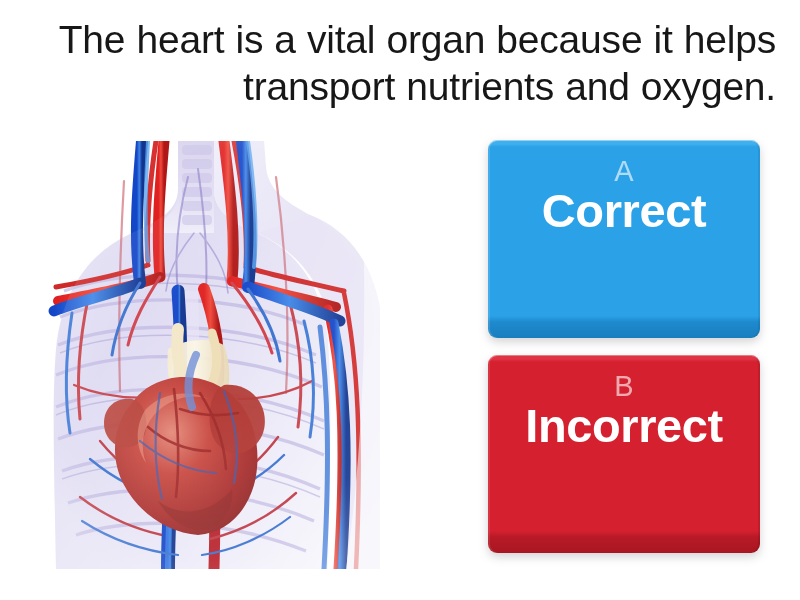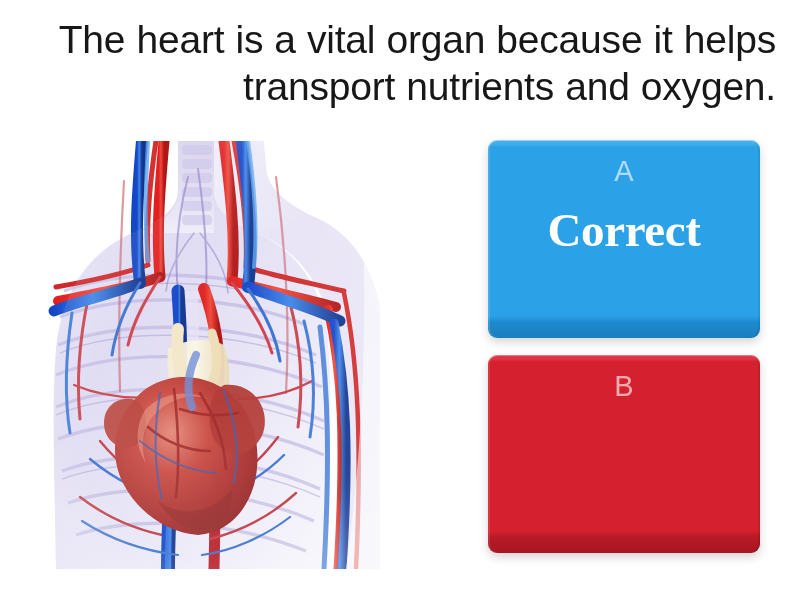--- a/index.html
+++ b/index.html
@@ -121,22 +121,21 @@
   .answer-key {
     margin-top: 17px;
     font-family: "Liberation Sans", sans-serif;
     font-size: 29px;
     font-weight: 400;
     line-height: 1;
     color: rgba(255,255,255,0.62);
     user-select: none;
   }
   .answer-label {
-    margin-top: 20px;
-    font-family: Liberation Serif, serif;
+    font-family: Liberation Sans, sans-serif;
     font-size: 47px;
     font-weight: 700;
     line-height: 1.05;
     color: #ffffff;
     letter-spacing: -0.4px;
     white-space: nowrap;
   }
 </style>
 </head>
 <body>
@@ -357,17 +356,18 @@
     <button class="answer-btn answer-a">
       <span class="answer-inner">
         <span class="answer-key">A</span>
         <span class="answer-label">Correct</span>
       </span>
     </button>
 
     <button class="answer-btn answer-b">
       <span class="answer-inner">
         <span class="answer-key">B</span>
+        <span class="answer-label">Incorrect</span>
       </span>
     </button>
 
   </div>
 </div>
 
 </body></html>

